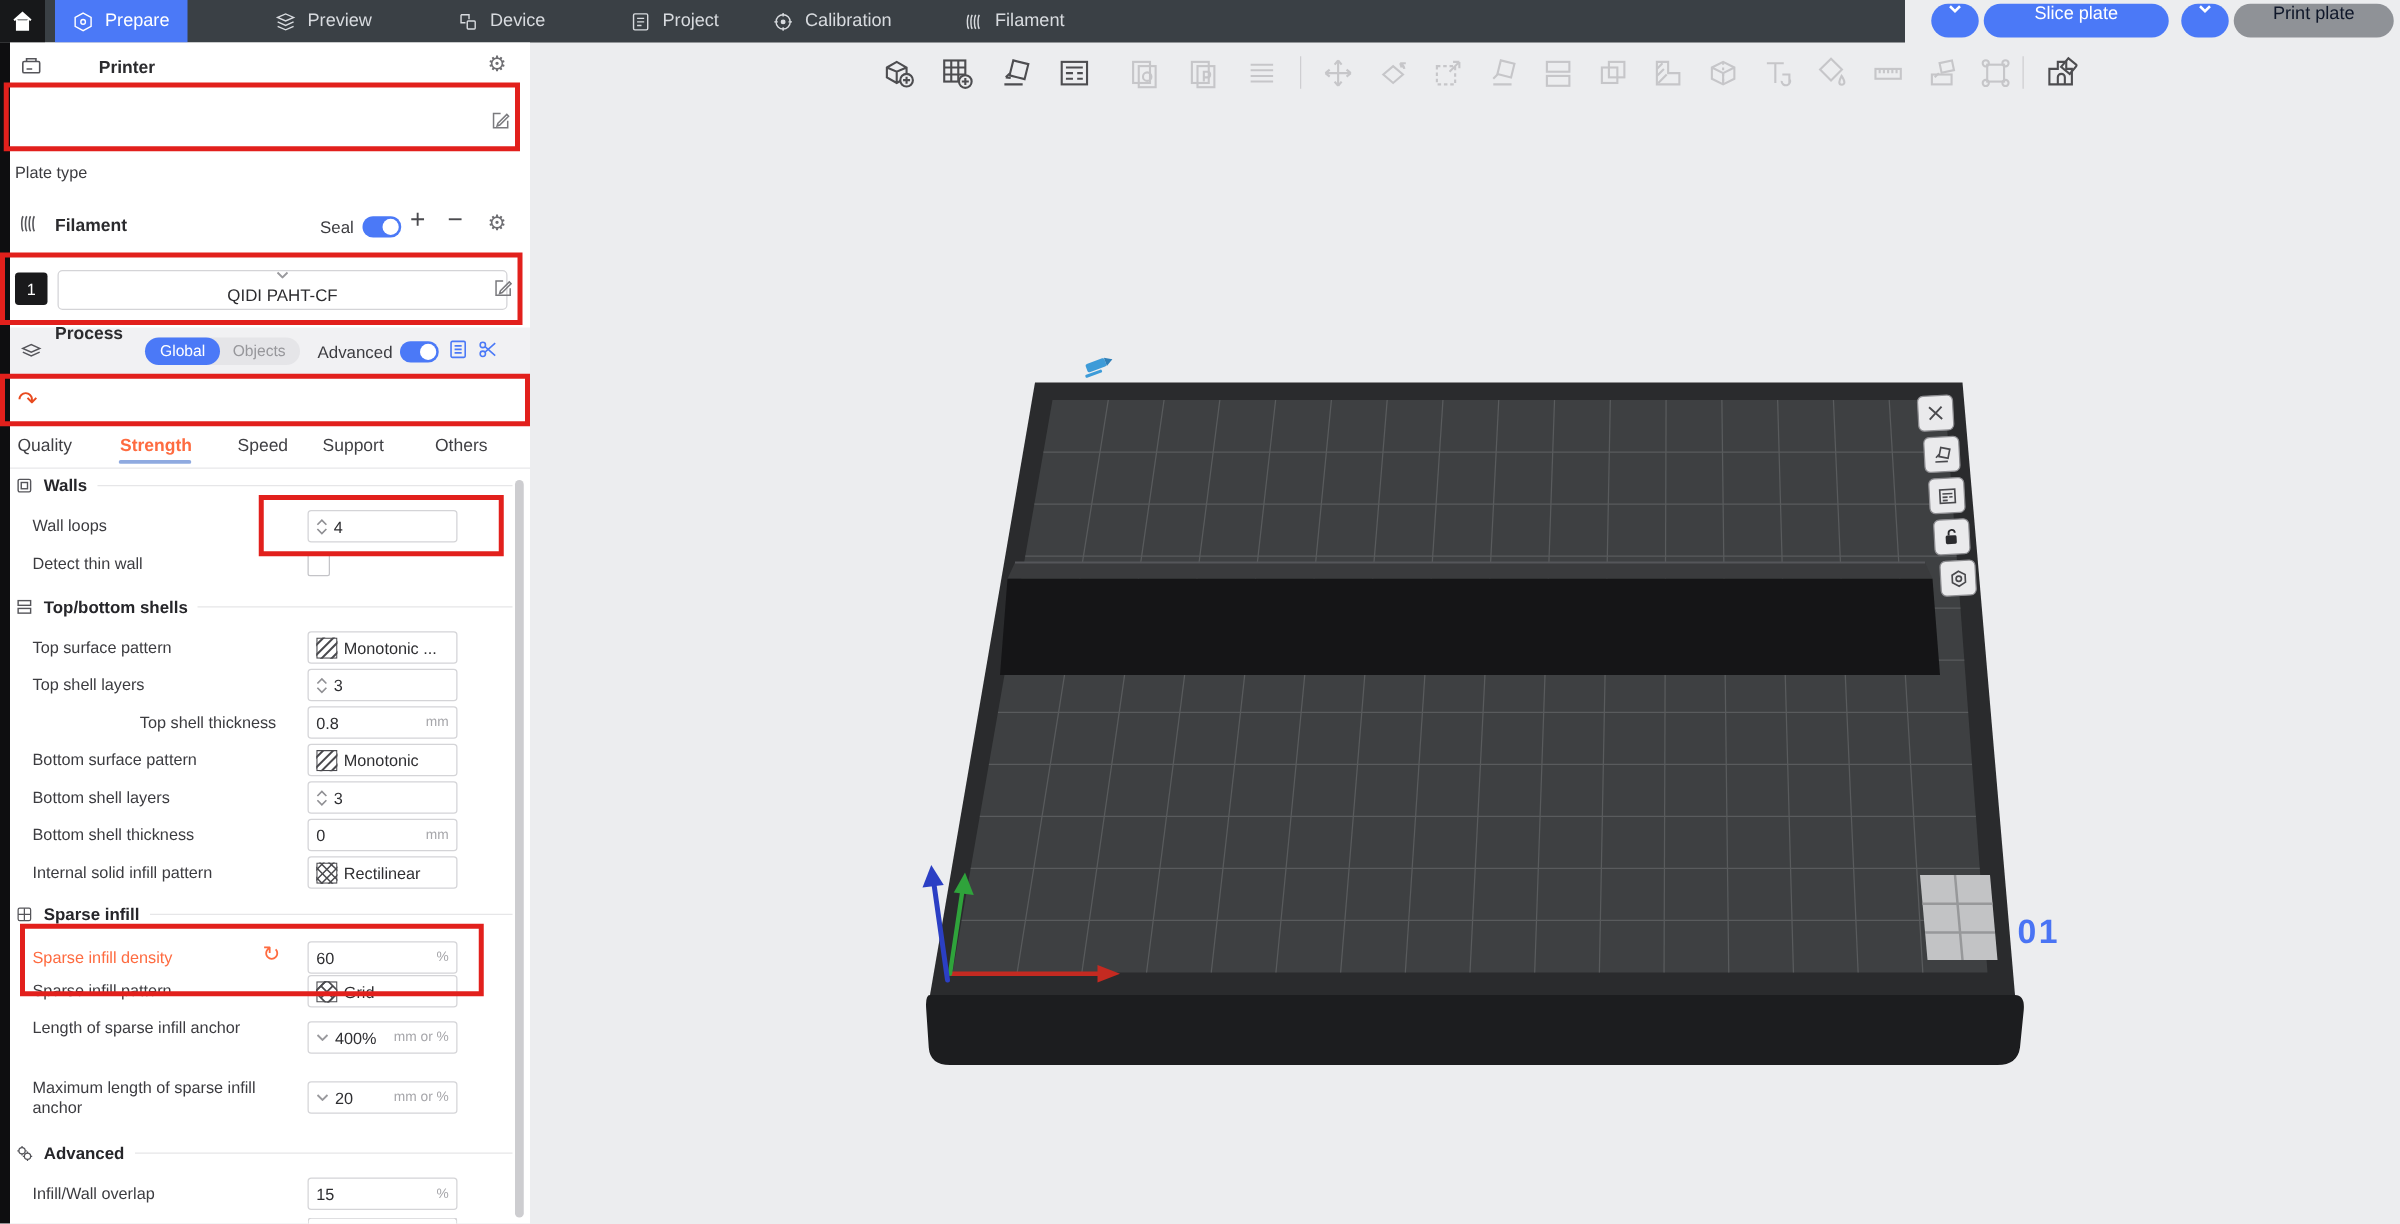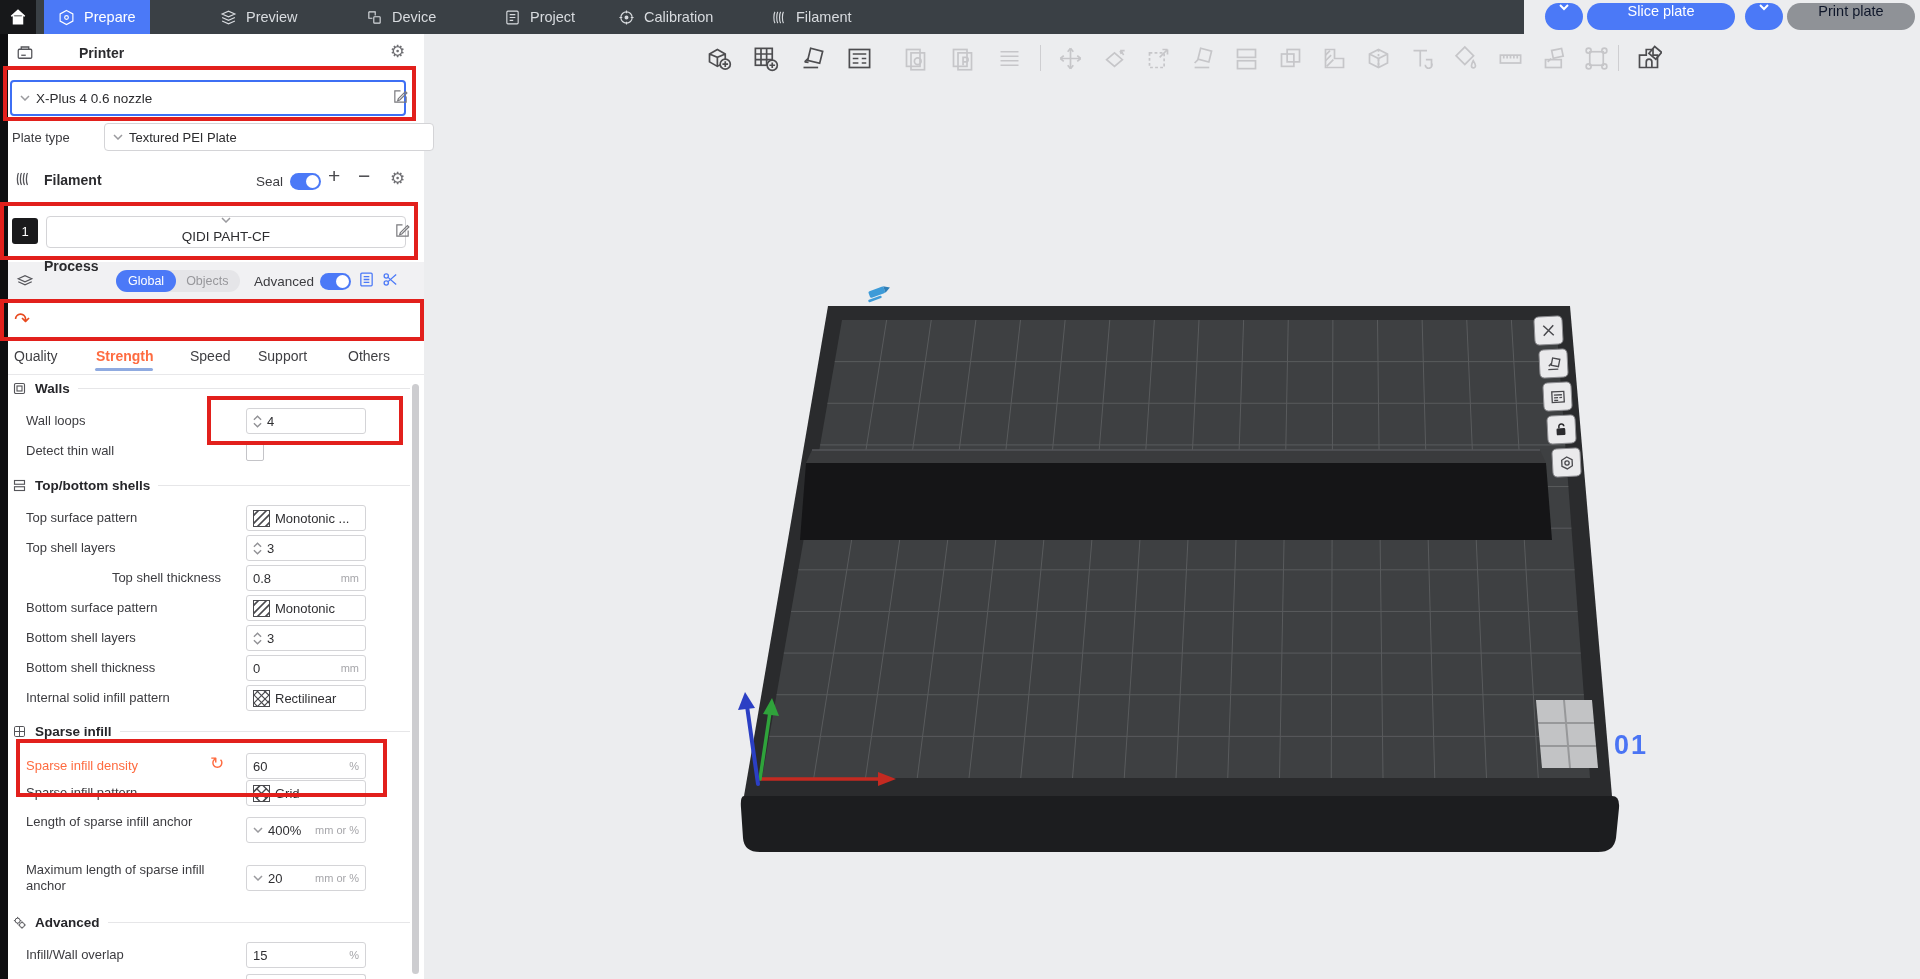--- a/index.html
+++ b/index.html
@@ -135,38 +135,26 @@
   <div id="sidebar-bg"></div>
 
   <svg class="abs" style="left:16px;top:44px;" width="18" height="18" viewBox="0 0 24 24" fill="none" stroke="#55555A" stroke-width="1.7">
       <rect x="3" y="7" width="18" height="12" rx="1.5"></rect>
       <path d="M7 7 V4 H17 V7"></path>
       <path d="M7 15 H13"></path>
     </svg>
   <div class="abs sec-title" style="left:55px;top:45px;margin-left:24px;">Printer</div>
   <div class="abs gear" style="left:390px;top:43px;">⚙</div>
 
-  <div class="combo focused" style="left:10px;top:80px;width:376px;height:32px;">
-    <svg class="chev" viewBox="0 0 10 6" fill="none" stroke="#9A9A9E" stroke-width="1.5">
-        <path d="M1 1 L5 5 L9 1"></path>
-      </svg>
-    <span>X-Plus 4 0.6 nozzle</span>
-  </div>
   <svg class="abs" style="left:392px;top:88px;" width="17" height="17" viewBox="0 0 24 24" fill="none" stroke="#7A7A7E" stroke-width="1.7">
       <path d="M12 4 H4 V20 H20 V12"></path>
       <path d="M9 15 L19 5 L21 7 L11 17 L8 18 Z"></path>
     </svg>
 
   <div class="abs lbl" style="left:12px;top:130px;">Plate type</div>
-  <div class="combo" style="left:104px;top:123px;width:312px;height:26px;font-size:13px;">
-    <svg class="chev" viewBox="0 0 10 6" fill="none" stroke="#9A9A9E" stroke-width="1.5">
-        <path d="M1 1 L5 5 L9 1"></path>
-      </svg>
-    <span>Textured PEI Plate</span>
-  </div>
 
   <svg class="abs" style="left:14px;top:170px;" width="18" height="18" viewBox="0 0 24 24" fill="none" stroke="#55555A" stroke-width="1.7">
       <path d="M6 4 C4 7 4 17 6 20"></path>
       <path d="M10 4 C8 7 8 17 10 20"></path>
       <path d="M14 4 C12 7 12 17 14 20"></path>
       <path d="M18 4 C16 7 16 17 18 20"></path>
     </svg>
   <div class="abs sec-title" style="left:44px;top:172px;">Filament</div>
   <div class="abs lbl" style="left:256px;top:174px;font-size:13.5px;">Seal</div>
   <div class="toggle" style="left:290px;top:173px;"></div>

